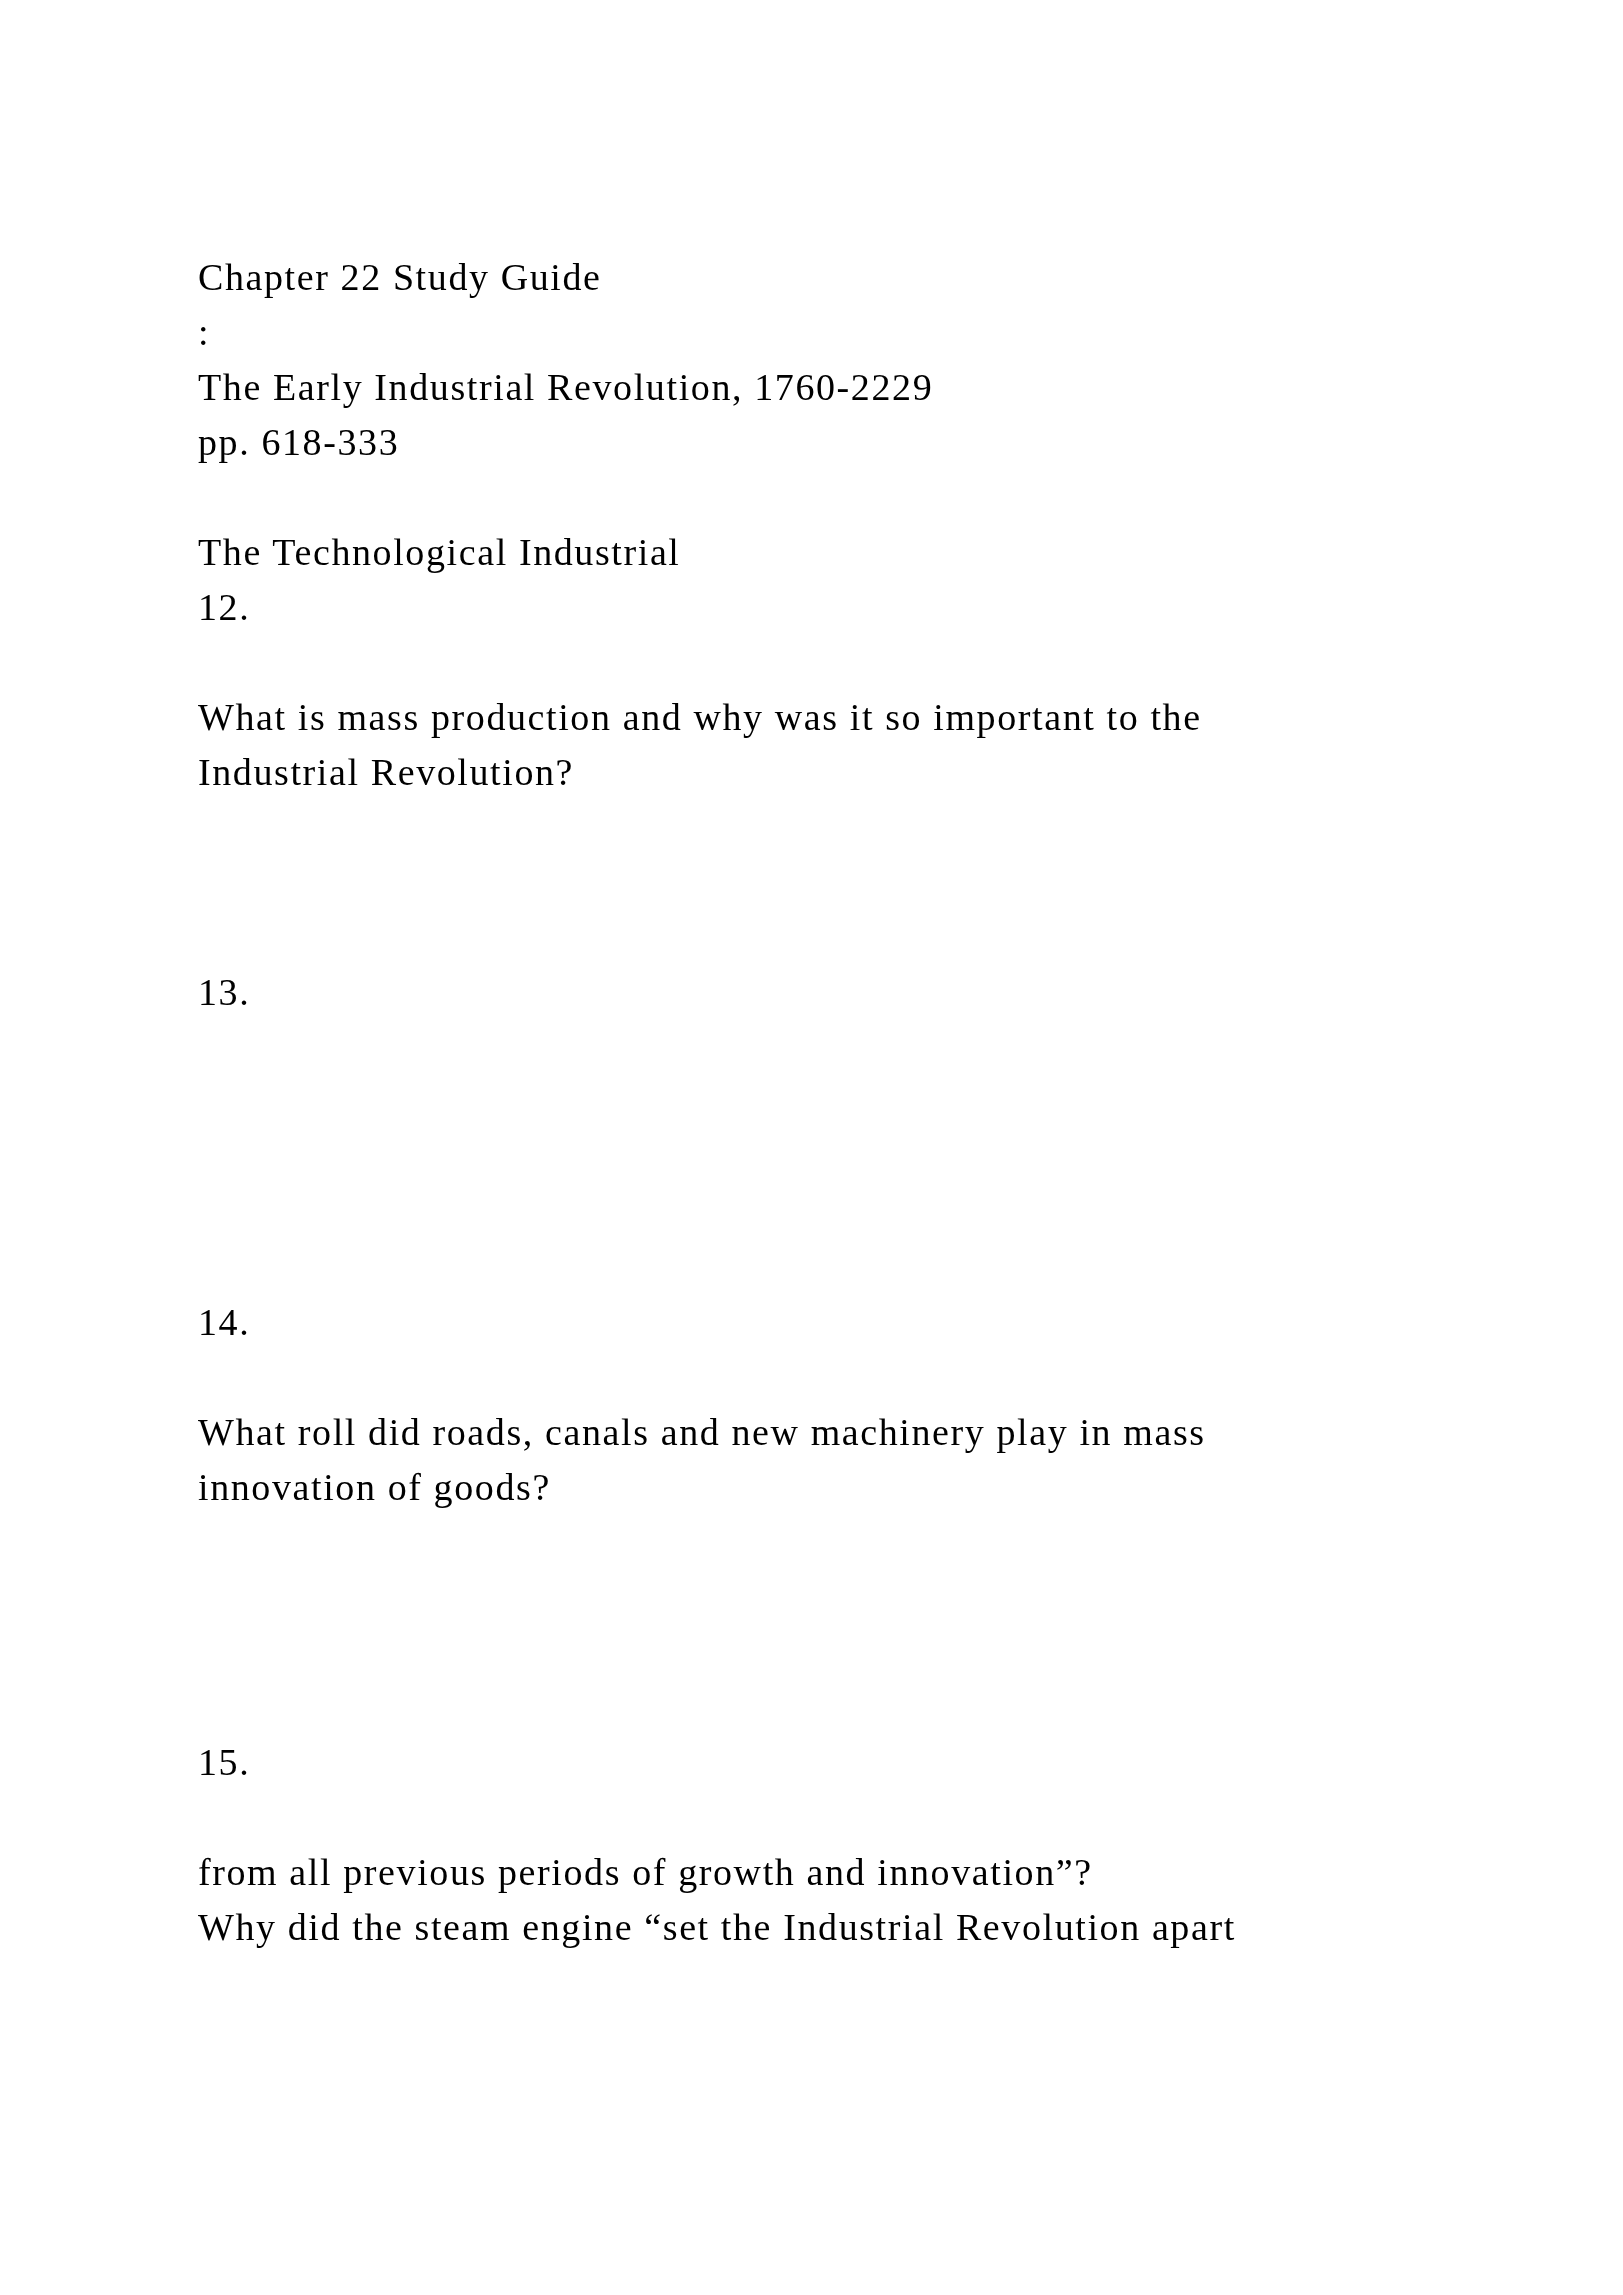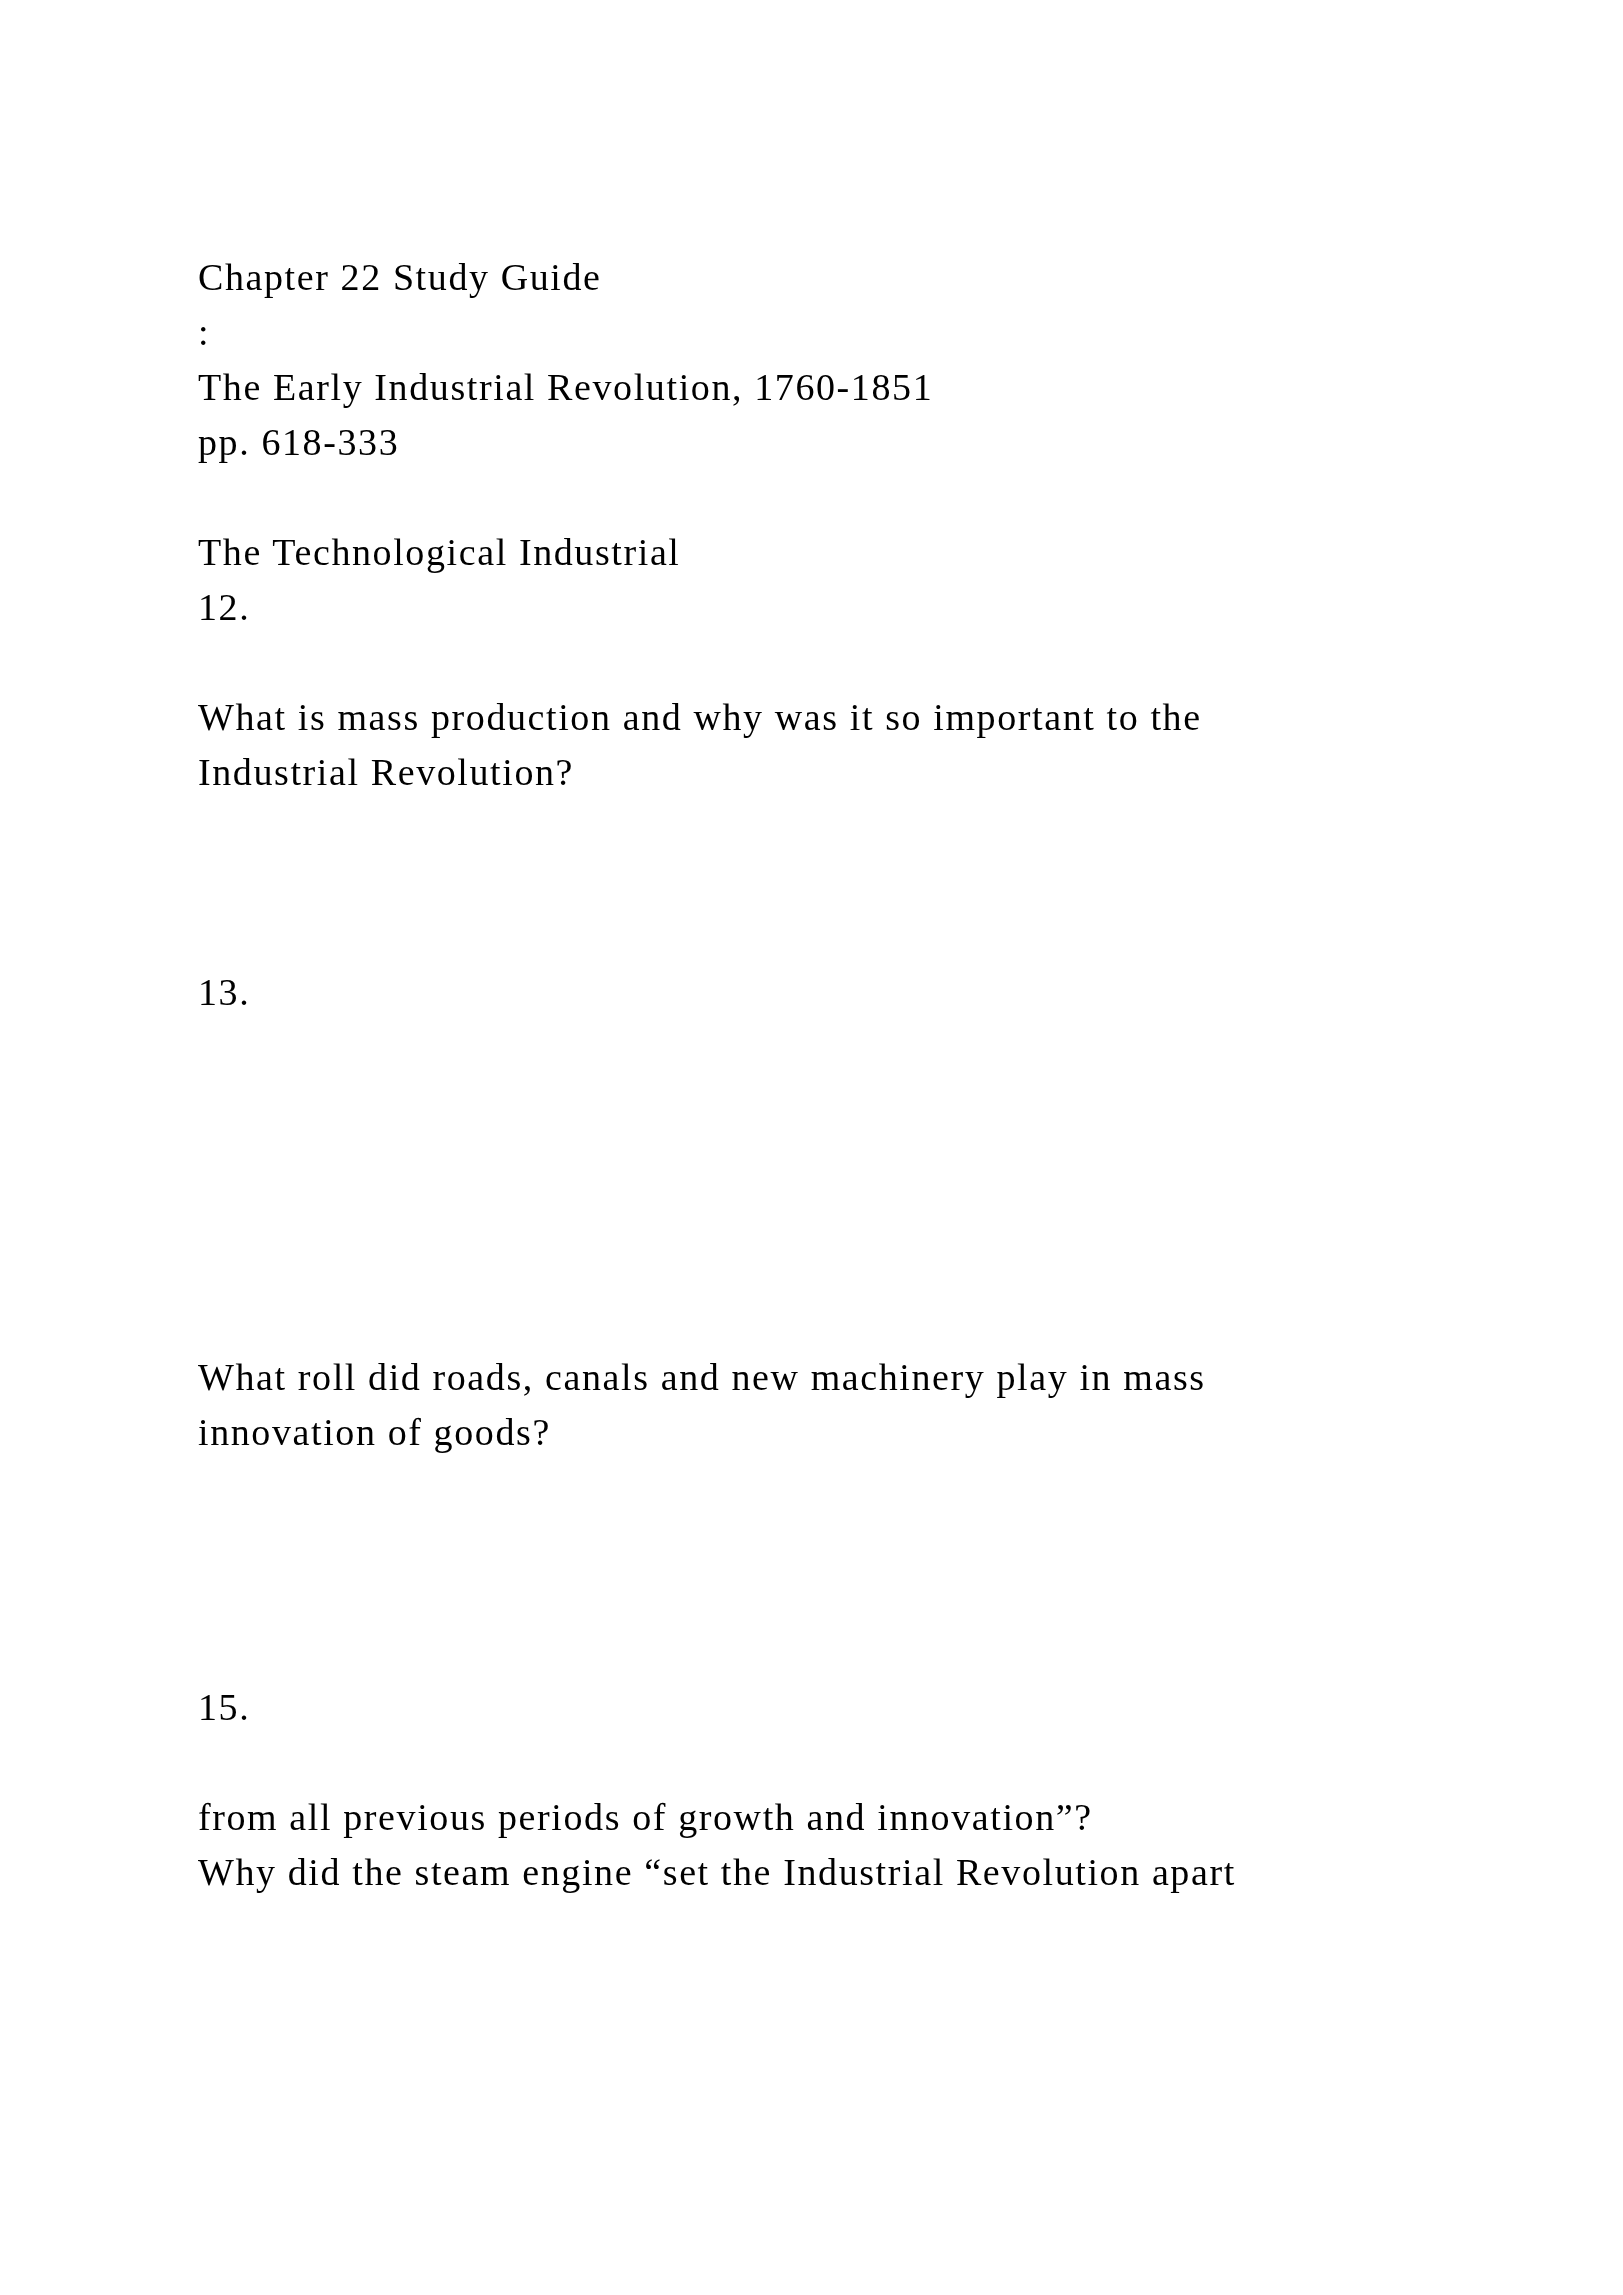--- a/index.html
+++ b/index.html
@@ -30,37 +30,38 @@
     white-space: pre;
   }
 </style>
 </head>
 <body>
 
 <div class="page">
   <div class="textblock">
     <div class="line">Chapter 22 Study Guide</div>
     <div class="line">:</div>
-    <div class="line">The Early Industrial Revolution, 1760-1851</div>
+    <div class="line">The Early Industrial Revolution, 1760-2229</div>
     <div class="line">pp. 618-333</div>
     <div class="line"></div>
     <div class="line">The Technological Industrial</div>
     <div class="line">12.</div>
     <div class="line"></div>
     <div class="line">What is mass production and why was it so important to the</div>
     <div class="line">Industrial Revolution?</div>
     <div class="line"></div>
     <div class="line"></div>
     <div class="line"></div>
     <div class="line">13.</div>
     <div class="line"></div>
     <div class="line"></div>
     <div class="line"></div>
     <div class="line"></div>
     <div class="line"></div>
+    <div class="line">14.</div>
     <div class="line"></div>
     <div class="line">What roll did roads, canals and new machinery play in mass</div>
     <div class="line">innovation of goods?</div>
     <div class="line"></div>
     <div class="line"></div>
     <div class="line"></div>
     <div class="line"></div>
     <div class="line">15.</div>
     <div class="line"></div>
     <div class="line">from all previous periods of growth and innovation”?</div>

